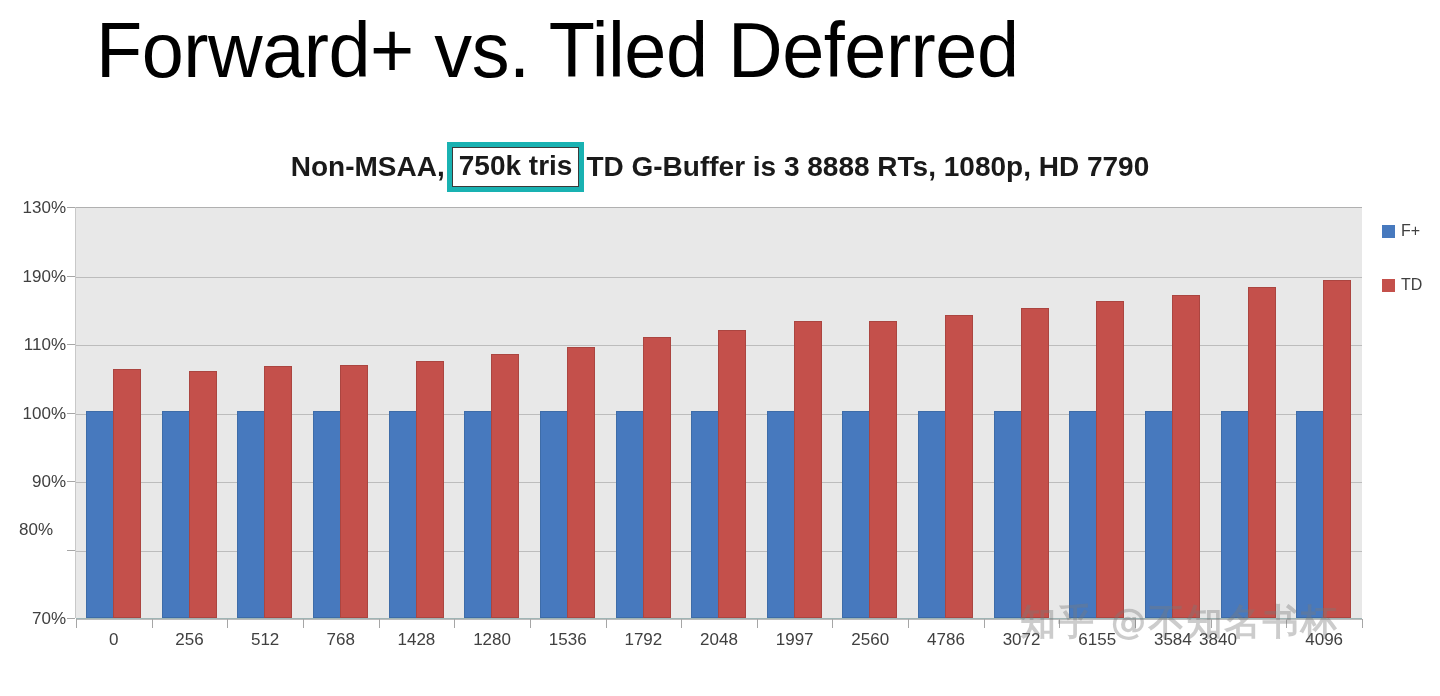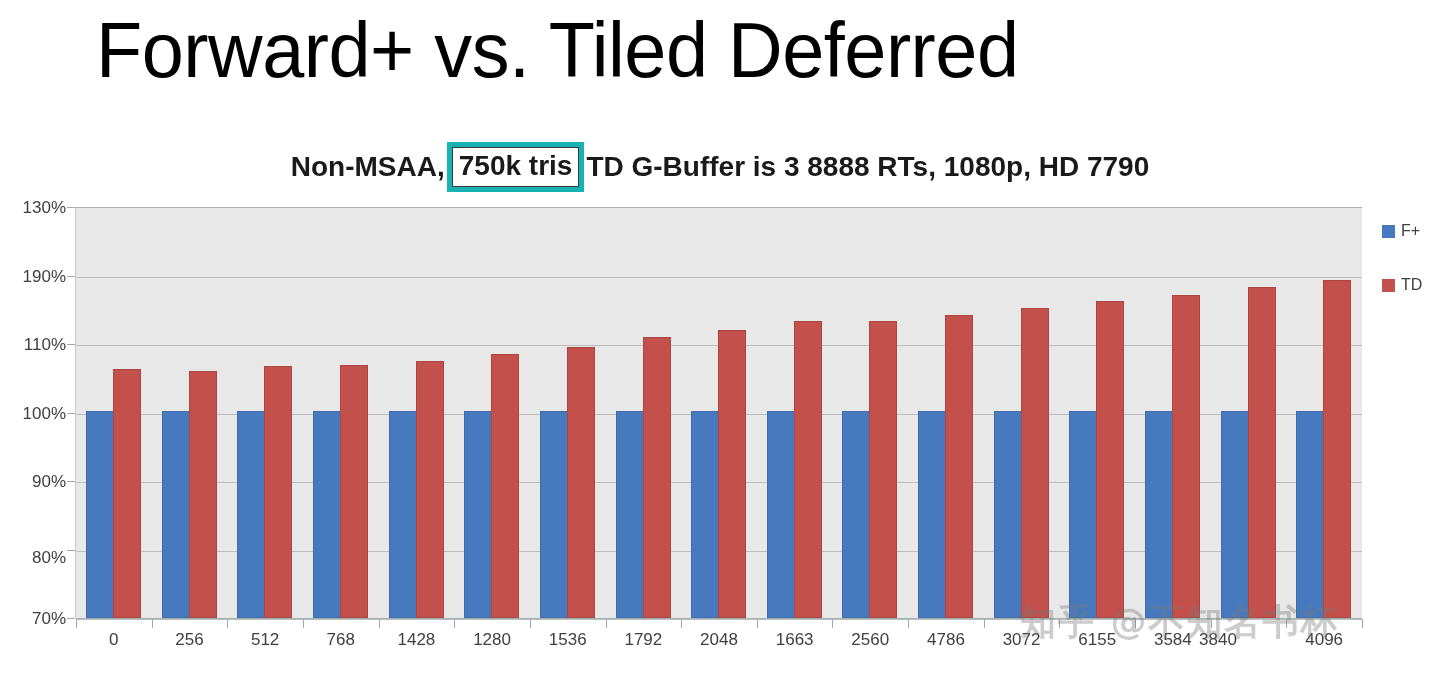--- a/index.html
+++ b/index.html
@@ -232,21 +232,21 @@
       <div class="ytick-label" style="top: 11px;">130%</div>
       <div class="ytick-mark" style="top: 79.5px;"></div>
       <div class="ytick-label" style="top: 79.5px;">190%</div>
       <div class="ytick-mark" style="top: 148px;"></div>
       <div class="ytick-label" style="top: 148px;">110%</div>
       <div class="ytick-mark" style="top: 216.5px;"></div>
       <div class="ytick-label" style="top: 216.5px;">100%</div>
       <div class="ytick-mark" style="top: 285px;"></div>
       <div class="ytick-label" style="top: 285px;">90%</div>
       <div class="ytick-mark" style="top: 353.5px;"></div>
-      <div class="ytick-label" style="top: 361px;">80%</div>
+      <div class="ytick-label" style="top: 333px; text-align: center;">80%</div>
       <div class="ytick-mark" style="top: 422px;"></div>
       <div class="ytick-label" style="top: 422px;">70%</div>
     </div>
   <div id="bars-layer">
       <div class="bar-group" style="left: 86px; top: 11px;">
         <div class="bar f" style="height: 205.5px; background: rgb(71, 121, 190);"></div>
         <div class="bar t" style="height: 246.6px; background: rgb(196, 80, 75);"></div>
       </div>
       <div class="bar-group" style="left: 161.647px; top: 11px;">
         <div class="bar f" style="height: 205.5px; background: rgb(71, 121, 190);"></div>
@@ -326,21 +326,21 @@
       <div class="xtick-label" style="left: 416.412px;">1428</div>
       <div class="xtick-mark" style="left: 529.882px;"></div>
       <div class="xtick-label" style="left: 492.059px;">1280</div>
       <div class="xtick-mark" style="left: 605.529px;"></div>
       <div class="xtick-label" style="left: 567.706px;">1536</div>
       <div class="xtick-mark" style="left: 681.176px;"></div>
       <div class="xtick-label" style="left: 643.353px;">1792</div>
       <div class="xtick-mark" style="left: 756.824px;"></div>
       <div class="xtick-label" style="left: 719px;">2048</div>
       <div class="xtick-mark" style="left: 832.471px;"></div>
-      <div class="xtick-label" style="left: 794.647px;">1663</div>
+      <div class="xtick-label" style="left: 794.647px;">1997</div>
       <div class="xtick-mark" style="left: 908.118px;"></div>
       <div class="xtick-label" style="left: 870.294px;">2560</div>
       <div class="xtick-mark" style="left: 983.765px;"></div>
       <div class="xtick-label" style="left: 945.941px;">4786</div>
       <div class="xtick-mark" style="left: 1059.41px;"></div>
       <div class="xtick-label" style="left: 1021.59px;">3072</div>
       <div class="xtick-mark" style="left: 1135.06px;"></div>
       <div class="xtick-label" style="left: 1097.24px;">6155</div>
       <div class="xtick-mark" style="left: 1210.71px;"></div>
       <div class="xtick-label" style="left: 1172.88px;">3584</div>

